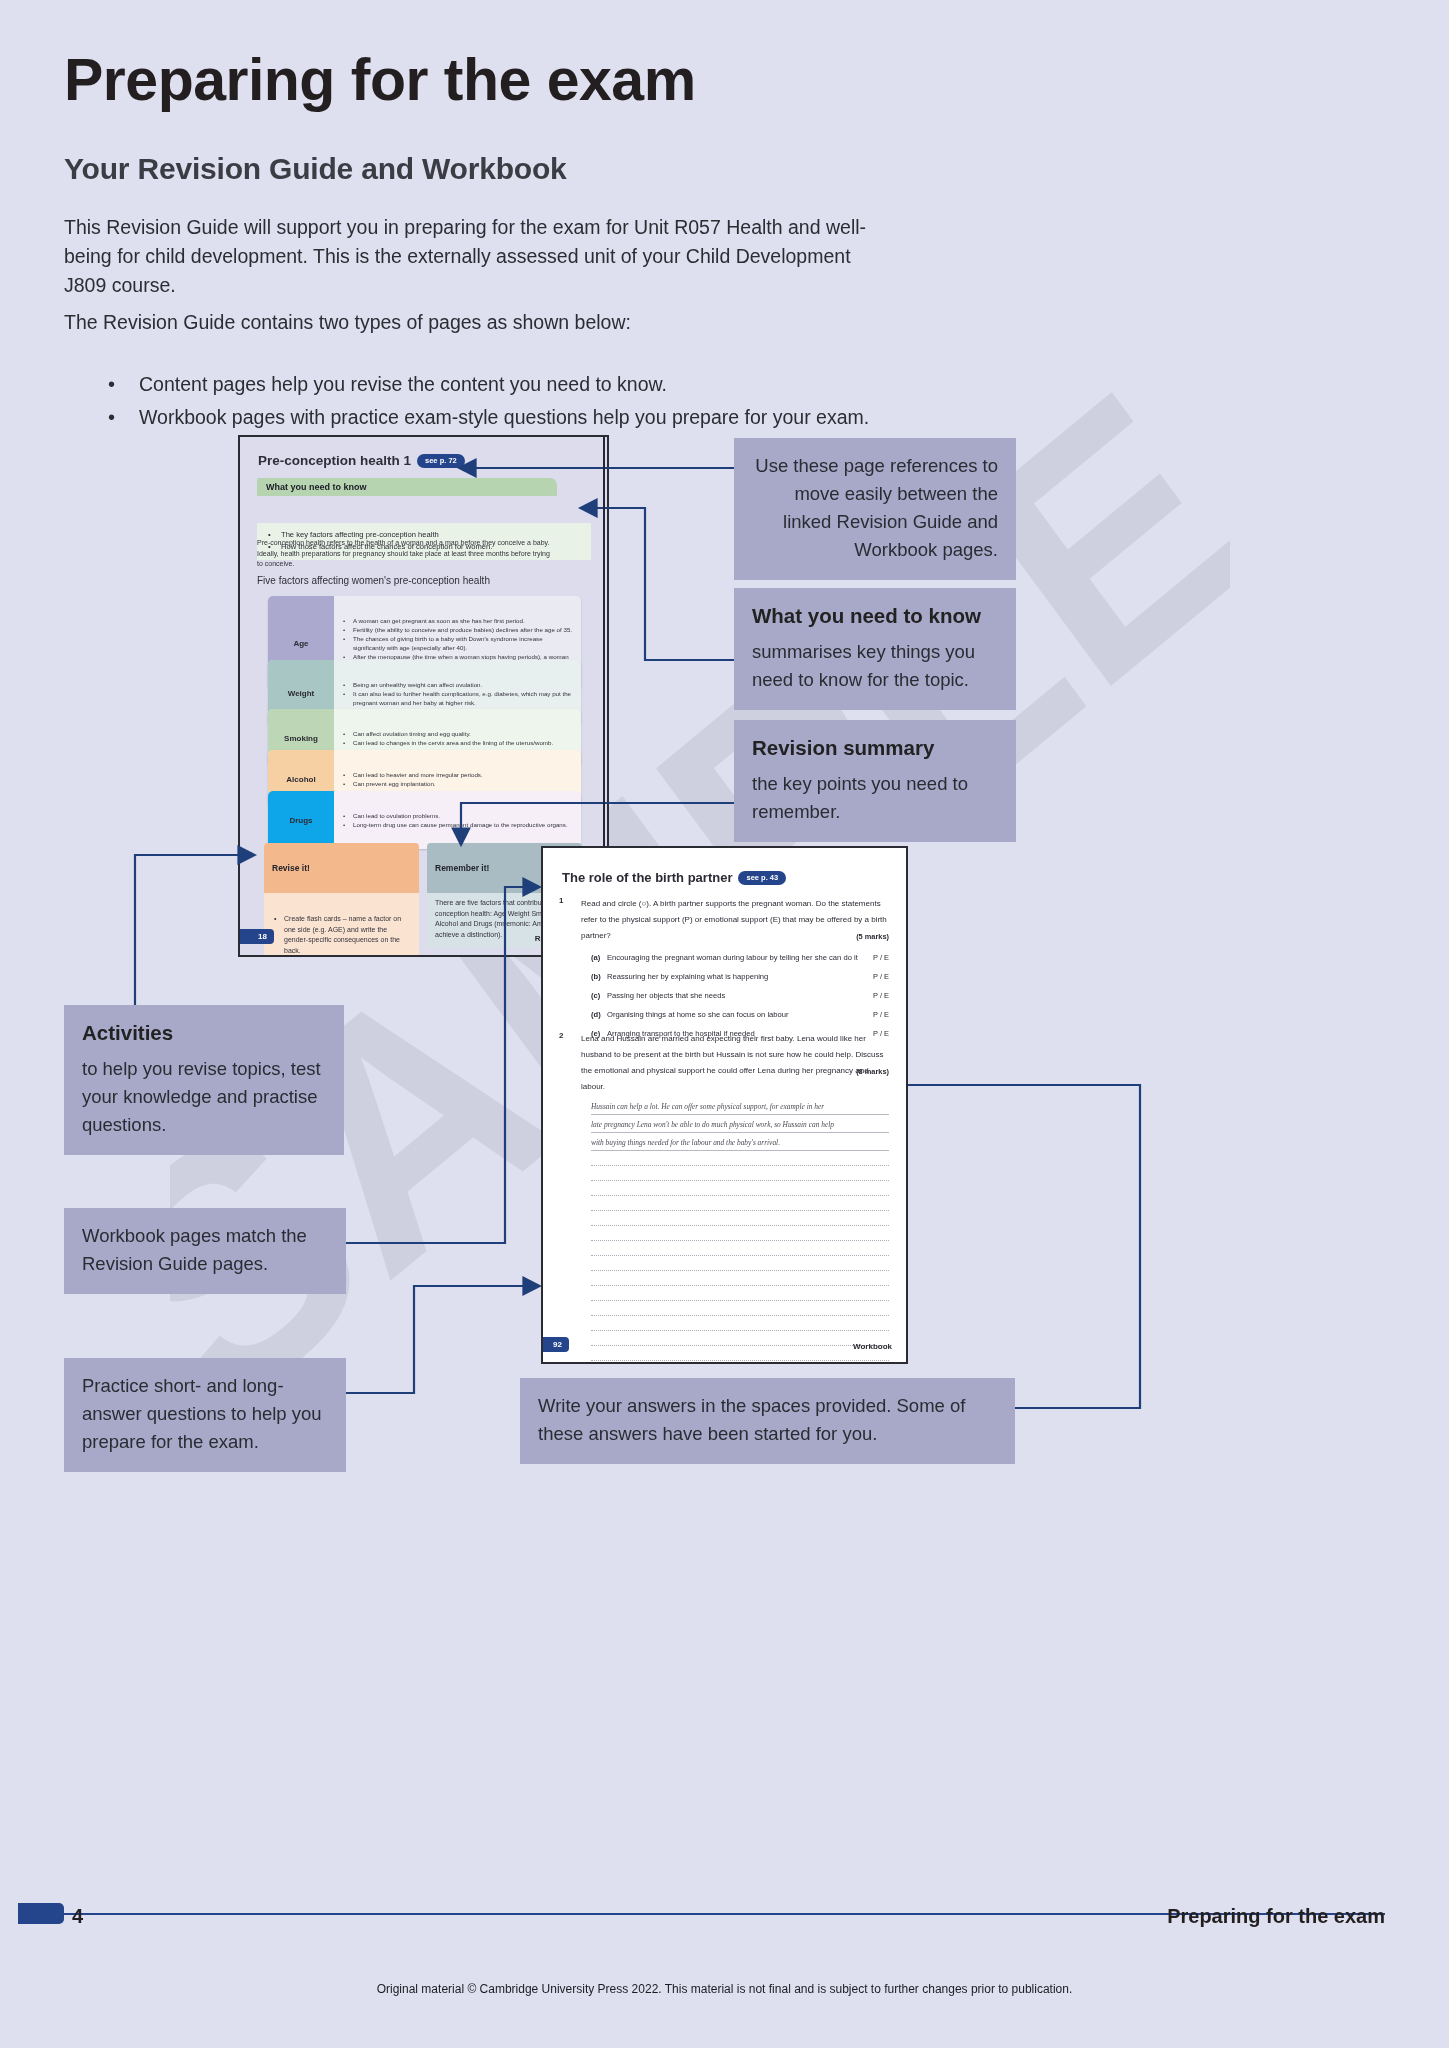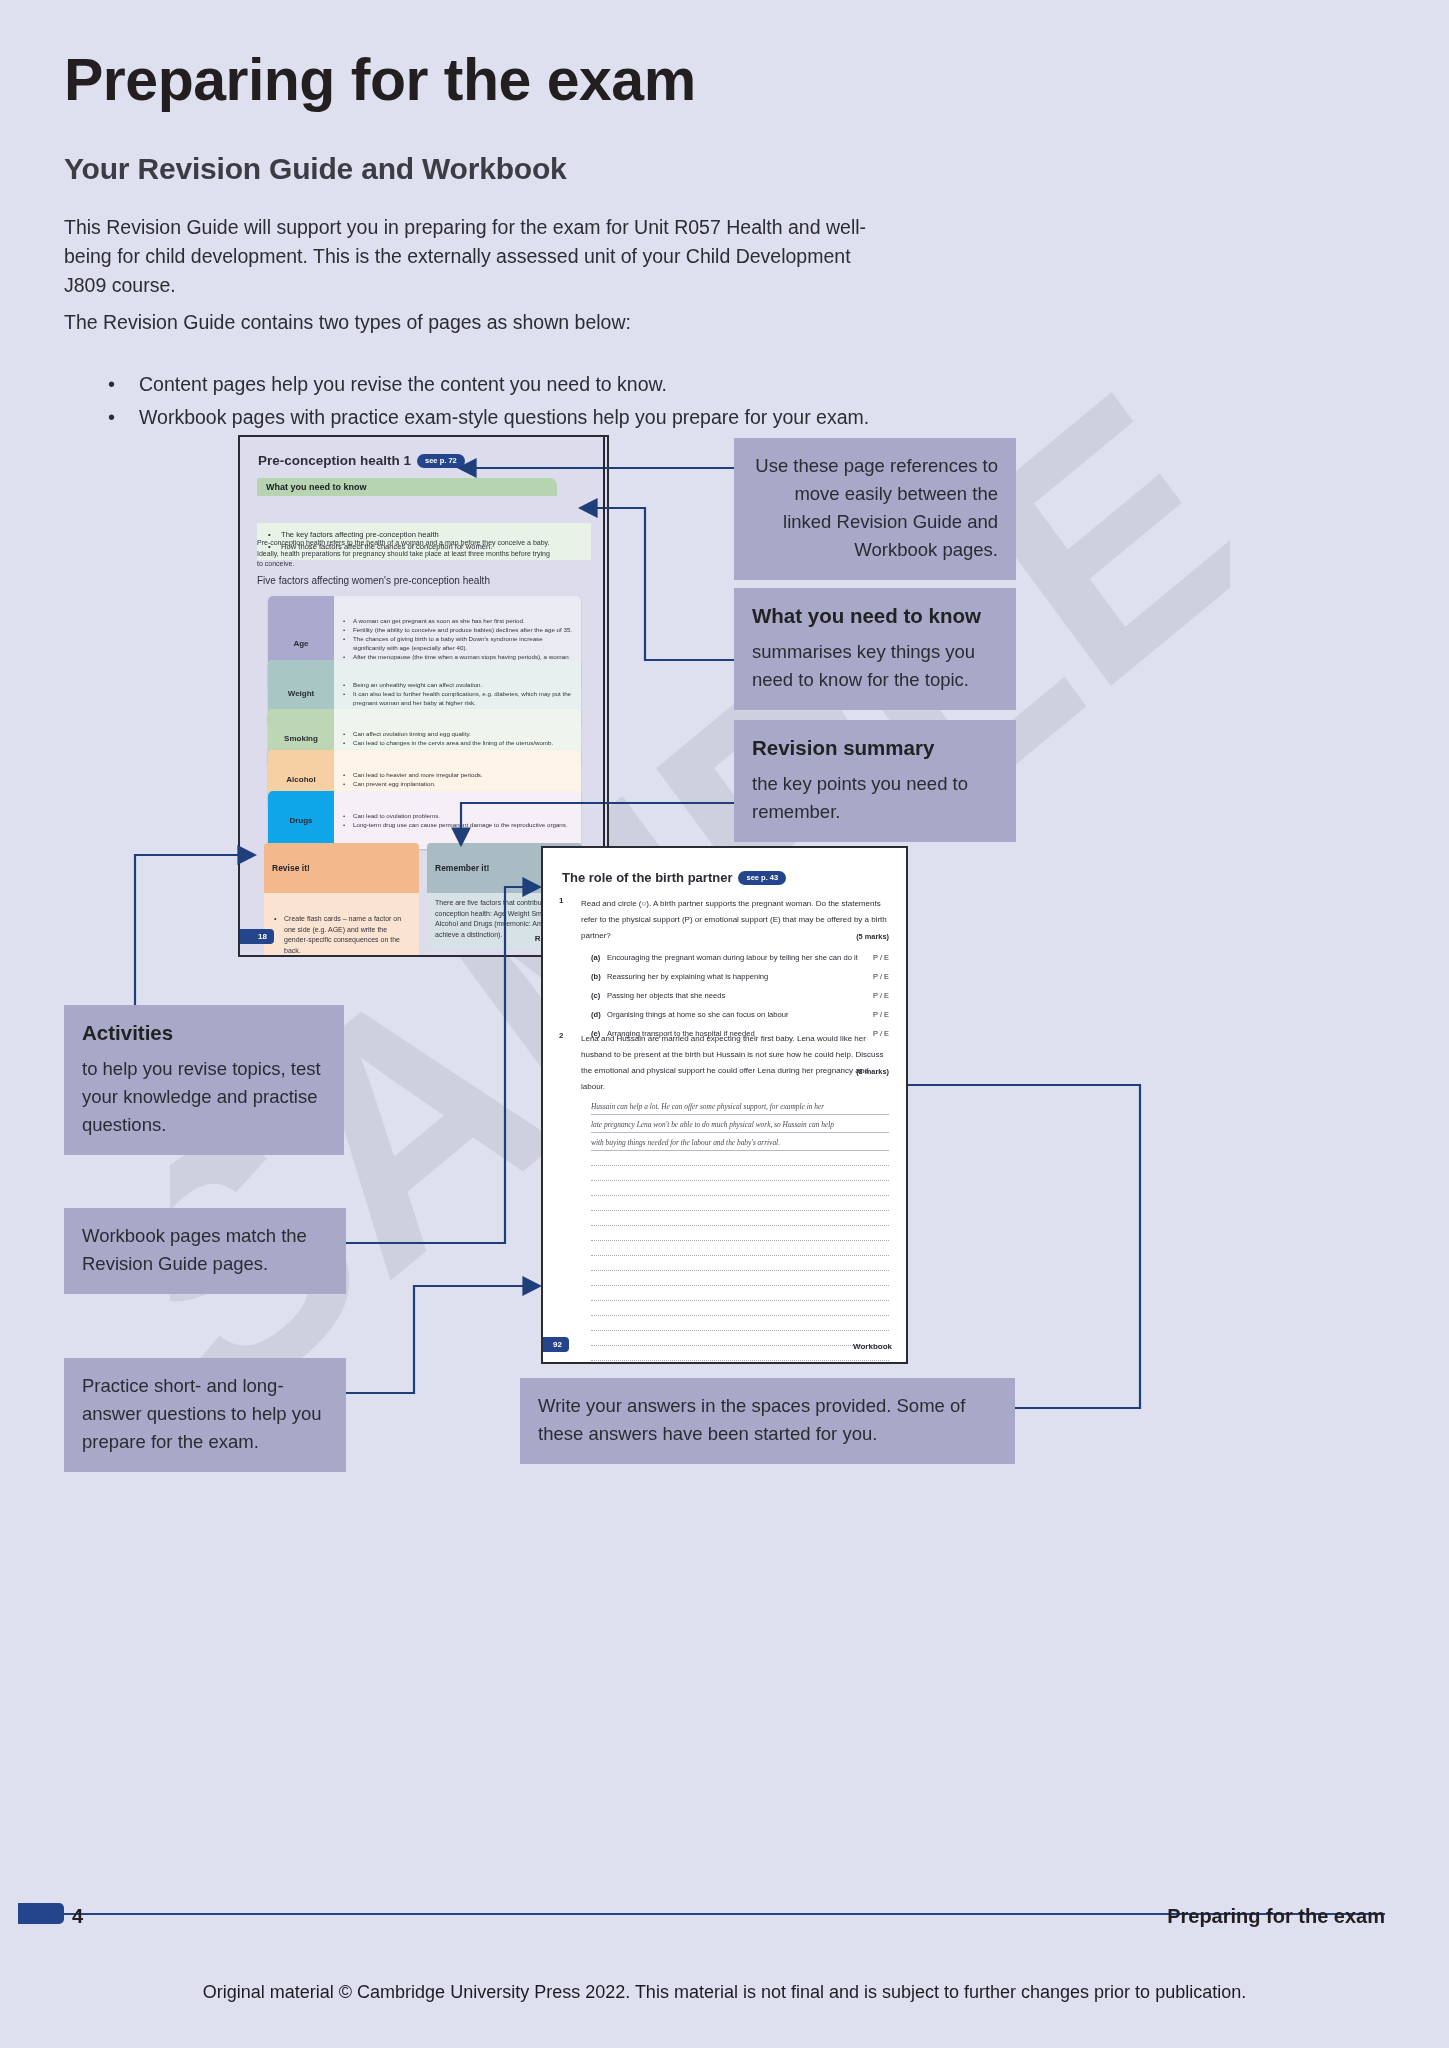--- a/index.html
+++ b/index.html
@@ -218,21 +218,21 @@
   .foot-num {
     position:absolute; left:72px; top:1905px;
     font-size:20px; font-weight:bold; color:#231f20;
   }
   .foot-title {
     position:absolute; right:64px; top:1905px;
     font-size:20px; font-weight:bold; color:#231f20;
   }
   .copyright {
     position:absolute; left:0; right:0; top:1982px;
-    text-align:center; font-size:18px; color:#1c1c22;
+    text-align:center; font-size:12px; color:#1c1c22;
   }
 </style>
 </head>
 <body>
 
 <div class="page">
 
   <div class="h1">Preparing for the exam</div>
   <div class="h2">Your Revision Guide and Workbook</div>
 

